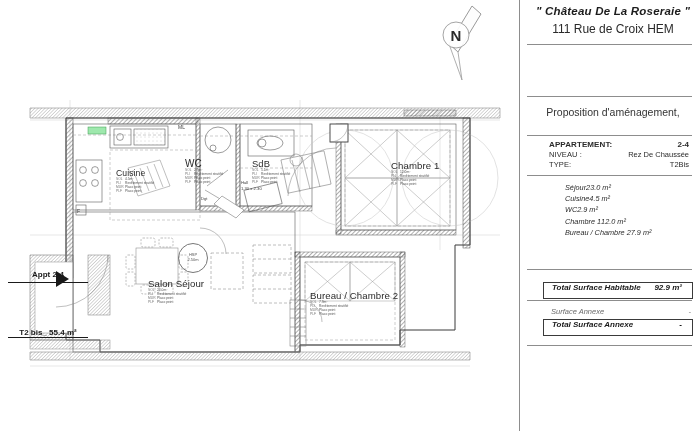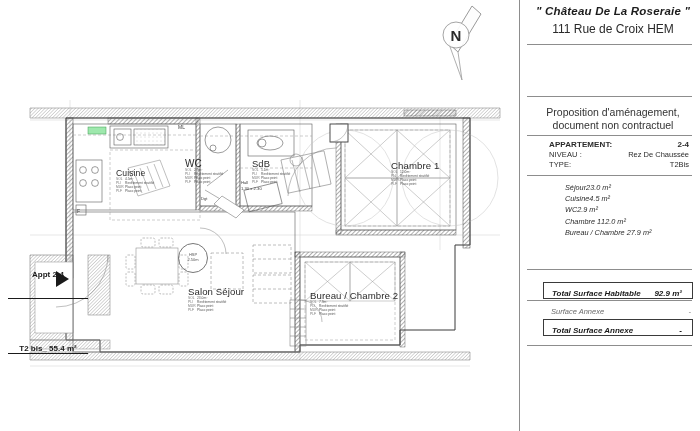--- a/index.html
+++ b/index.html
@@ -23,37 +23,37 @@
   #appt-tbl{position:absolute;left:30px;top:140px;width:140px;font-size:7.5px;color:#2b2b2b;}
   #appt-tbl .row{display:flex;justify-content:space-between;line-height:10px;white-space:nowrap;}
   #appt-tbl .k{letter-spacing:.1px;}
   #appt-tbl .row.hdr .k,#appt-tbl .row.hdr .v{font-weight:700;font-size:8px;}
 
   #areas{position:absolute;left:46px;top:182px;width:122px;font-size:7.3px;font-style:italic;color:#2b2b2b;}
   #areas .row{display:flex;justify-content:flex-start;line-height:11.2px;white-space:nowrap;}
   #areas .v{font-variant-numeric:tabular-nums;}
 
   .totbox{position:absolute;left:24px;width:150px;height:17px;border:1px solid #3a3a3a;
-          box-sizing:border-box;display:flex;align-items:flex-end;background:#fff;}
+          box-sizing:border-box;display:flex;align-items:flex-start;background:#fff;}
   .totbox .k{flex:1;padding-left:8px;font-size:8px;font-weight:700;font-style:italic;color:#1a1a1a;}
   .totbox .v{padding-right:10px;font-size:8px;font-weight:700;font-style:italic;color:#1a1a1a;}
   #tot-hab{top:282px;}
   #tot-ann{top:319px;}
   #annexe-line{position:absolute;left:32px;top:307px;width:140px;display:flex;justify-content:space-between;
                font-size:7.5px;font-style:italic;color:#6b6b6b;}
 
   
   #compass{position:absolute;left:428px;top:2px;width:70px;height:78px;}
 
   
   #plan{position:absolute;left:0;top:0;width:519px;height:431px;}
 
   
   #appt-tag{position:absolute;left:8px;top:270px;width:80px;}
-  #appt-tag .l1{font-size:8px;font-weight:700;text-align:center;border-bottom:1px solid #1a1a1a;padding-bottom:19px;}
+  #appt-tag .l1{font-size:8px;font-weight:700;text-align:center;border-bottom:1px solid #1a1a1a;padding-bottom:3px;}
   #appt-tag .l2{font-size:8px;font-weight:700;text-align:center;border-bottom:1px solid #1a1a1a;padding-top:1px;margin-top:44px;}
   #appt-arrow{position:absolute;left:56px;top:271px;width:0;height:0;
               border-left:13px solid #1a1a1a;border-top:8px solid transparent;border-bottom:8px solid transparent;}
 
   
   .room{position:absolute;}
   .room .nm{font-size:8.6px;color:#2a2a2a;white-space:nowrap;letter-spacing:.1px;}
   .room .sub{margin-top:0px;}
   .room .sub div{font-size:3.3px;color:#555;white-space:nowrap;line-height:3.9px;}
   .room .sub .tag{display:inline-block;width:9px;color:#777;}
@@ -302,21 +302,21 @@
     <div class="room big" style="left:391px;top:160px;">
       <div class="nm">Chambre 1</div>
       <div class="sub">
         <div><span class="tag">SOL</span><span>12.0m²</span></div>
         <div><span class="tag">PLI</span><span>Revêtement stratifié</span></div>
         <div><span class="tag">MUR</span><span>Placo peint</span></div>
         <div><span class="tag">PLF</span><span>Placo peint</span></div>
       </div>
     </div>
 
-    <div class="room big" style="left:148px;top:286px;margin-left:40px;">
+    <div class="room big" style="left:148px;top:278px;">
       <div class="nm">Salon Séjour</div>
       <div class="sub">
         <div><span class="tag">SOL</span><span>23.0m²</span></div>
         <div><span class="tag">PLI</span><span>Revêtement stratifié</span></div>
         <div><span class="tag">MUR</span><span>Placo peint</span></div>
         <div><span class="tag">PLF</span><span>Placo peint</span></div>
       </div>
     </div>
 
     <div class="room big" style="left:310px;top:290px;">
@@ -355,21 +355,20 @@
   <div id="titleblock">
     <div id="tb-rule"></div>
 
     <div id="proj-name">" Château De La Roseraie "</div>
     <div id="proj-addr">111 Rue de Croix HEM</div>
 
     <div class="tb-hr" style="top:44px;"></div>
     <div class="tb-hr" style="top:96px;"></div>
 
     <div id="prop-1">Proposition d'aménagement,</div>
-    <div id="prop-2">document non contractuel</div>
 
     <div class="tb-hr" style="top:135px;"></div>
 
     <div id="appt-tbl">
       <div class="row hdr">
         <span class="k">APPARTEMENT:</span>
         <span class="v">2-4</span>
       </div>
       <div class="row">
         <span class="k">NIVEAU :</span>

